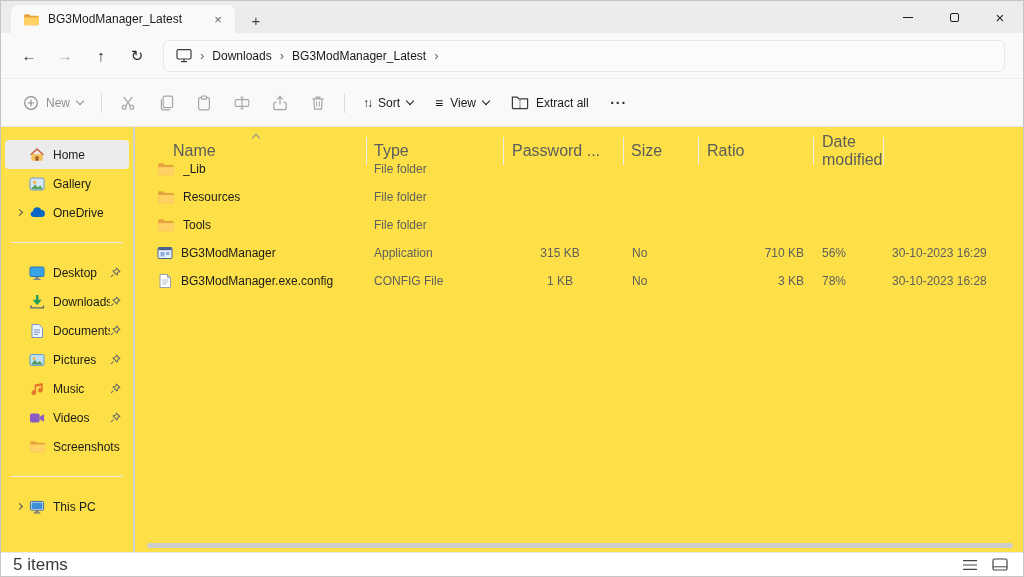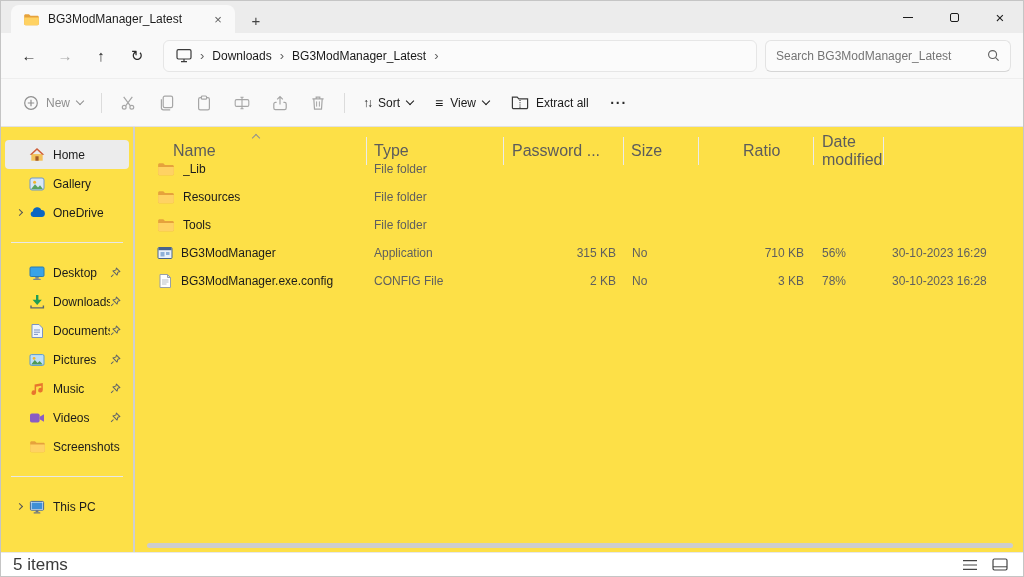--- a/index.html
+++ b/index.html
@@ -72,29 +72,29 @@
 
   .splitter { width:2px; background:#cfcfcf; flex:none; }
 
   .content { flex:1; position:relative; padding:6px 0 0 12px; overflow:hidden; }
   .fgrid { display:grid; grid-template-columns:220px 137px 120px 75px 115px 70px 130px; }
   .lheader { height:22px; font-size:16px; }
   .hc { display:flex; align-items:center; position:relative; color:#5c5c5c; }
   .hc::after { content:""; position:absolute; right:0; top:4px; bottom:4px; width:1px; background:#ebebeb; }
   .hc-name { padding-left:26px; }
   .hc-type { padding-left:7px; } .hc-comp { padding-left:7px; } .hc-pass { padding-left:8px; }
-  .hc-size { padding-left:7px; } .hc-ratio { padding-left:8px;margin-left:36px; } .hc-date { padding-left:8px;align-items:center; }
+  .hc-size { padding-left:7px; } .hc-ratio { padding-left:8px; } .hc-date { padding-left:8px;align-items:center; }
   .chev-up { width:6px; height:6px; border-top:1.3px solid #909090; border-left:1.3px solid #909090;
              transform:rotate(45deg); position:absolute; left:106px; top:2px; }
   .frow { height:28px; align-items:center; font-size:12px; }
   .rc-name { display:flex; align-items:center; gap:8px; padding-left:10px; color:#1b1b1b; overflow:hidden; }
   .fname { white-space:nowrap; overflow:hidden; }
   .rc { color:#5f5f5f; white-space:nowrap; }
   .rc-type { padding-left:7px; }
-  .rc-comp { text-align:right; padding-right:8px; }
+  .rc-comp { text-align:center; padding-right:8px; }
   .rc-pass { padding-left:8px; }
   .rc-size { text-align:right; padding-right:10px; }
   .rc-ratio { padding-left:8px; }
   .rc-date { padding-left:8px; }
 
   .hscroll { position:absolute; left:12px; right:10px; bottom:4px; height:5px; }
   .hthumb { width:100%; height:5px; border-radius:3px; background:#cdcdcd; }
 
   
   .statusbar { height:24px; border-top:1px solid #e8e8e8; display:flex; align-items:center;
@@ -267,26 +267,20 @@
     <div class="addressbar">
       <svg width="16" height="15">
           <use href="#i-monitor"></use>
         </svg>
       <span class="crumb-sep">›</span>
       <span class="crumb">Downloads</span>
       <span class="crumb-sep">›</span>
       <span class="crumb">BG3ModManager_Latest</span>
       <span class="crumb-sep">›</span>
     </div>
-    <div class="searchbox">
-      <input type="text" placeholder="Search BG3ModManager_Latest" style="">
-      <svg width="13" height="13">
-          <use href="#i-search"></use>
-        </svg>
-    </div>
   </div>
 
   <div class="toolbar">
     <div class="tbtn disabled">
       <svg class="ic16">
           <use href="#i-new"></use>
         </svg>
       <span>New</span>
       <span class="chev"></span>
     </div>
@@ -566,21 +560,21 @@
         <div class="rc rc-date">30-10-2023 16:29</div>
       </div>
       <div class="frow fgrid">
         <div class="rc-name">
             <svg class="ic-file">
               <use href="#i-config"></use>
             </svg>
             <span class="fname">BG3ModManager.exe.config</span>
           </div>
         <div class="rc rc-type">CONFIG File</div>
-        <div class="rc rc-comp">2 KB</div>
+        <div class="rc rc-comp">1 KB</div>
         <div class="rc rc-pass">No</div>
         <div class="rc rc-size">3 KB</div>
         <div class="rc rc-ratio">78%</div>
         <div class="rc rc-date">30-10-2023 16:28</div>
       </div>
 
       <div class="hscroll">
           <div class="hthumb"></div>
         </div>
     </div>

